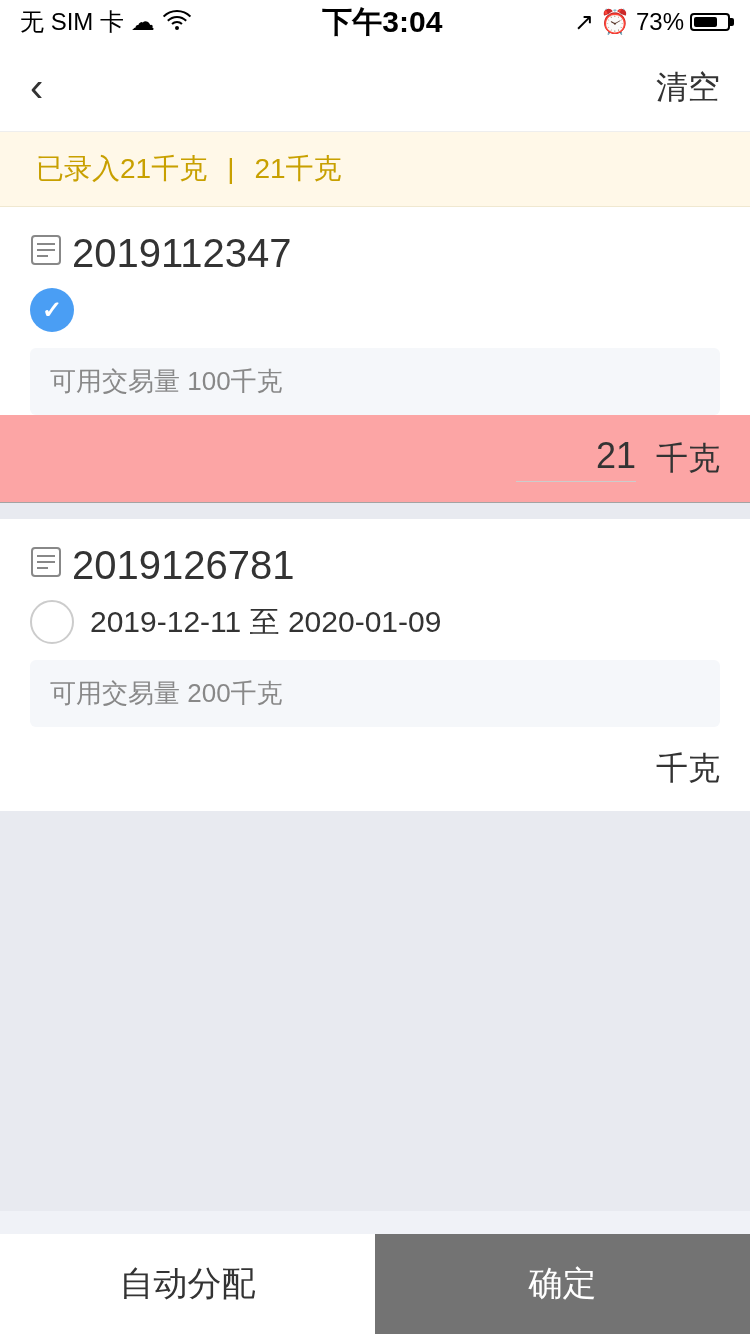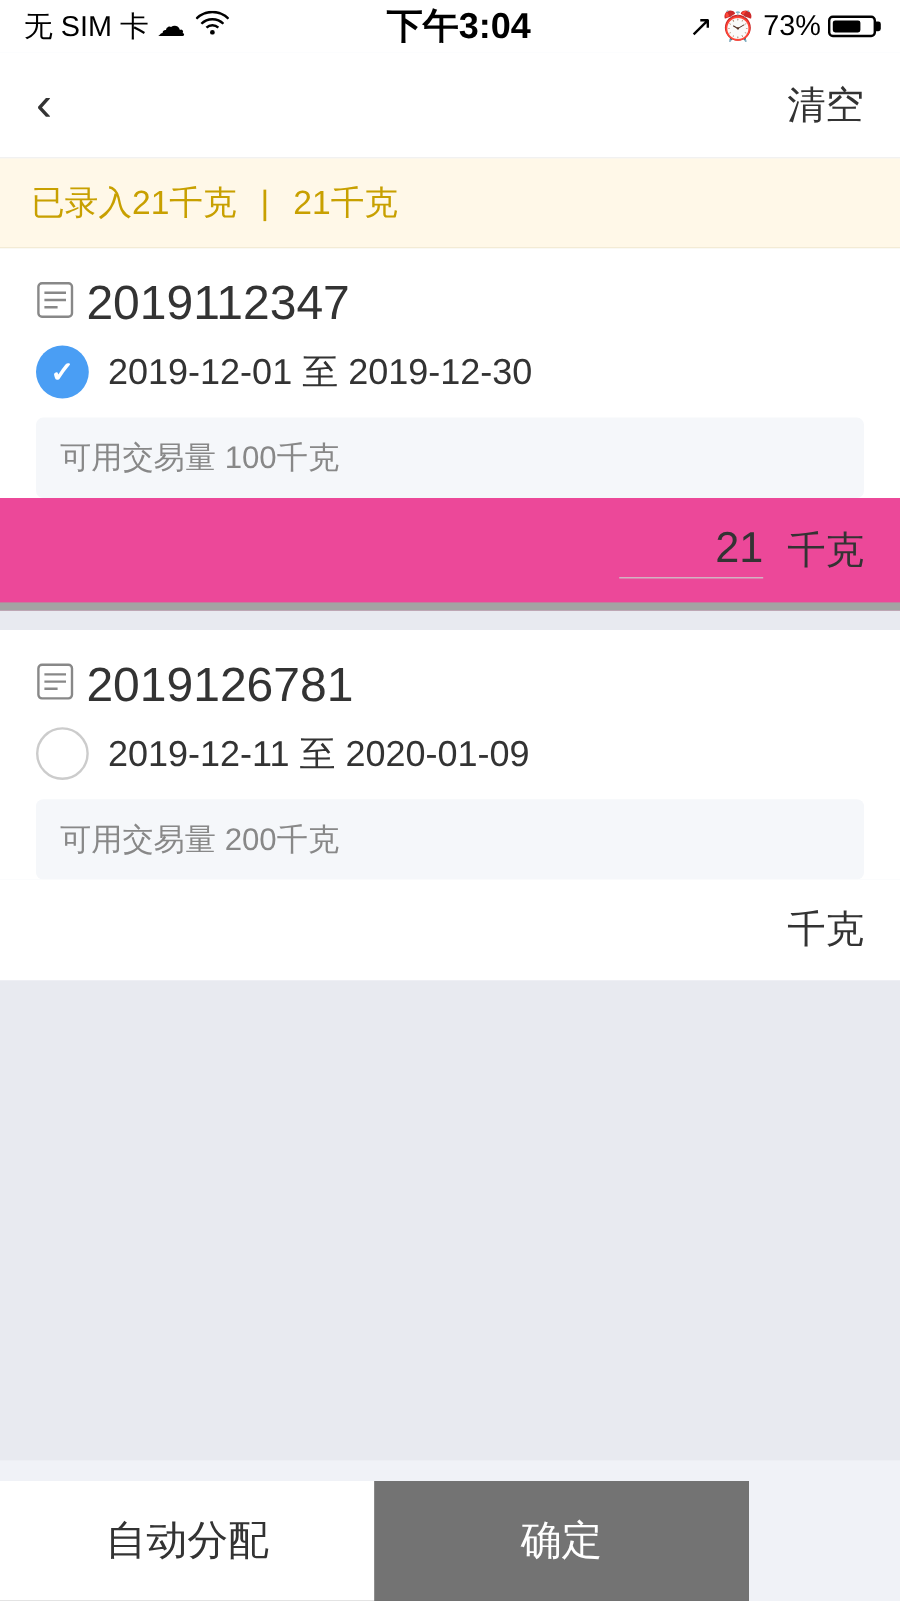--- a/index.html
+++ b/index.html
@@ -53,21 +53,21 @@
       border-bottom: 1px solid #eee;
     }
     .nav-back { font-size: 40px; color: #333; }
     .nav-title { font-size: 36px; font-weight: 500; color: #333; }
     .nav-clear { font-size: 32px; color: #333; }
 
     
     .info-banner {
       width: 750px;
       background: #fff8e8;
-      padding: 18px 26px;
+      padding: 18px 36px;
       display: flex;
       align-items: center;
       gap: 0;
       border-bottom: 1px solid #f0e8d0;
     }
     .info-recorded { color: #c8a000; font-size: 28px; }
     .info-divider { color: #c8a000; margin: 0 20px; font-size: 28px; }
     .info-amount { color: #c8a000; font-size: 28px; }
 
     
@@ -121,27 +121,27 @@
       background: #f5f7fa;
       border-radius: 6px;
       padding: 16px 20px;
       margin-bottom: 0;
       font-size: 26px;
       color: #888;
     }
 
     
     .amount-row {
-      background: #ec4899;
+      background: #fca5a5;
       padding: 20px 30px;
       display: flex;
       justify-content: flex-end;
       align-items: center;
       gap: 20px;
-      border-bottom: 7px solid #a3a3a3;
+      border-bottom: 1px solid #a3a3a3;
     }
     .amount-unit {
       font-size: 32px;
       color: #333;
     }
 
     
     .input-row {
       background: #fff;
       padding: 20px 30px;
@@ -181,21 +181,21 @@
     .bottom-spacer {
       background: #e8eaf0;
       flex: 1;
       min-height: 400px;
     }
 
     
     .bottom-bar {
       position: fixed;
       bottom: 0;
-      width: 624px;
+      width: 750px;
       height: 100px;
       display: flex;
     }
     .btn-auto {
       flex: 1;
       background: #fff;
       border: none;
       font-size: 34px;
       color: #333;
       display: flex;
@@ -280,21 +280,20 @@
             <line x1="7" y1="16" x2="25" y2="16" stroke="#888" stroke-width="2"></line>
             <line x1="7" y1="22" x2="18" y2="22" stroke="#888" stroke-width="2"></line>
           </svg>
       </span>
       <span class="batch-id">2019112347</span>
     </div>
     <div class="batch-date-row">
       <div class="radio-circle checked">
         <span class="checkmark">✓</span>
       </div>
-      <span class="batch-date-text">2019-12-01 至 2019-12-30</span>
     </div>
     <div class="available-row">可用交易量 100千克</div>
   </div>
 
   <div class="amount-row">
     <div class="amount-number-wrapper">
       <span class="amount-number">21</span>
       <div class="amount-line"></div>
     </div>
     <span class="amount-unit">千克</span>

